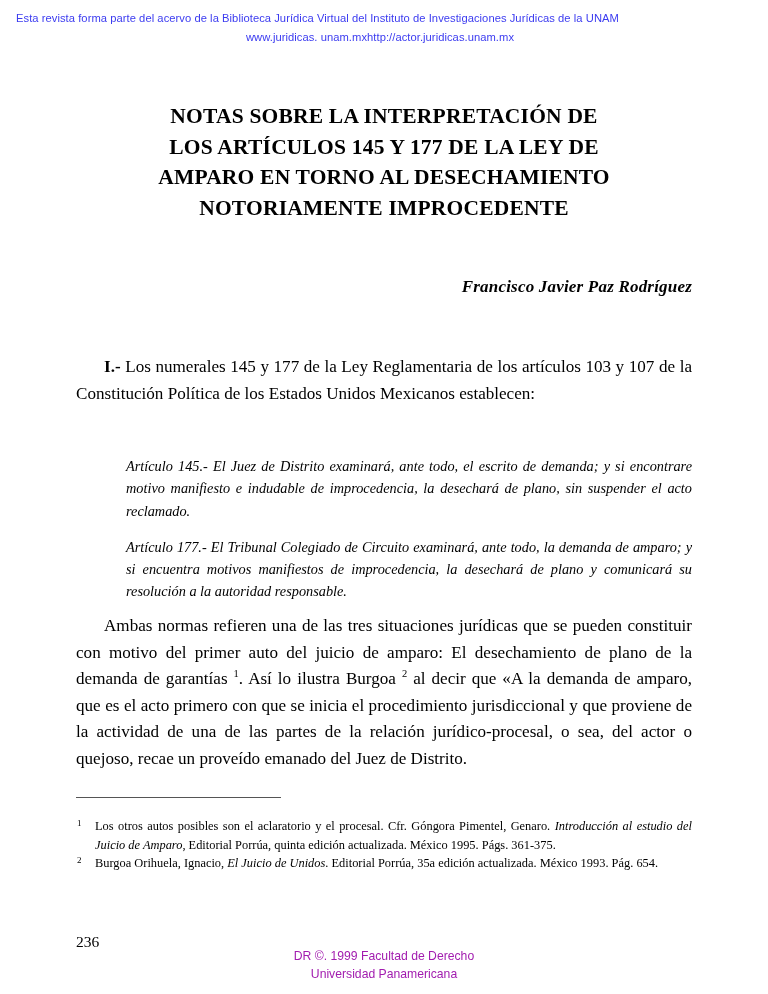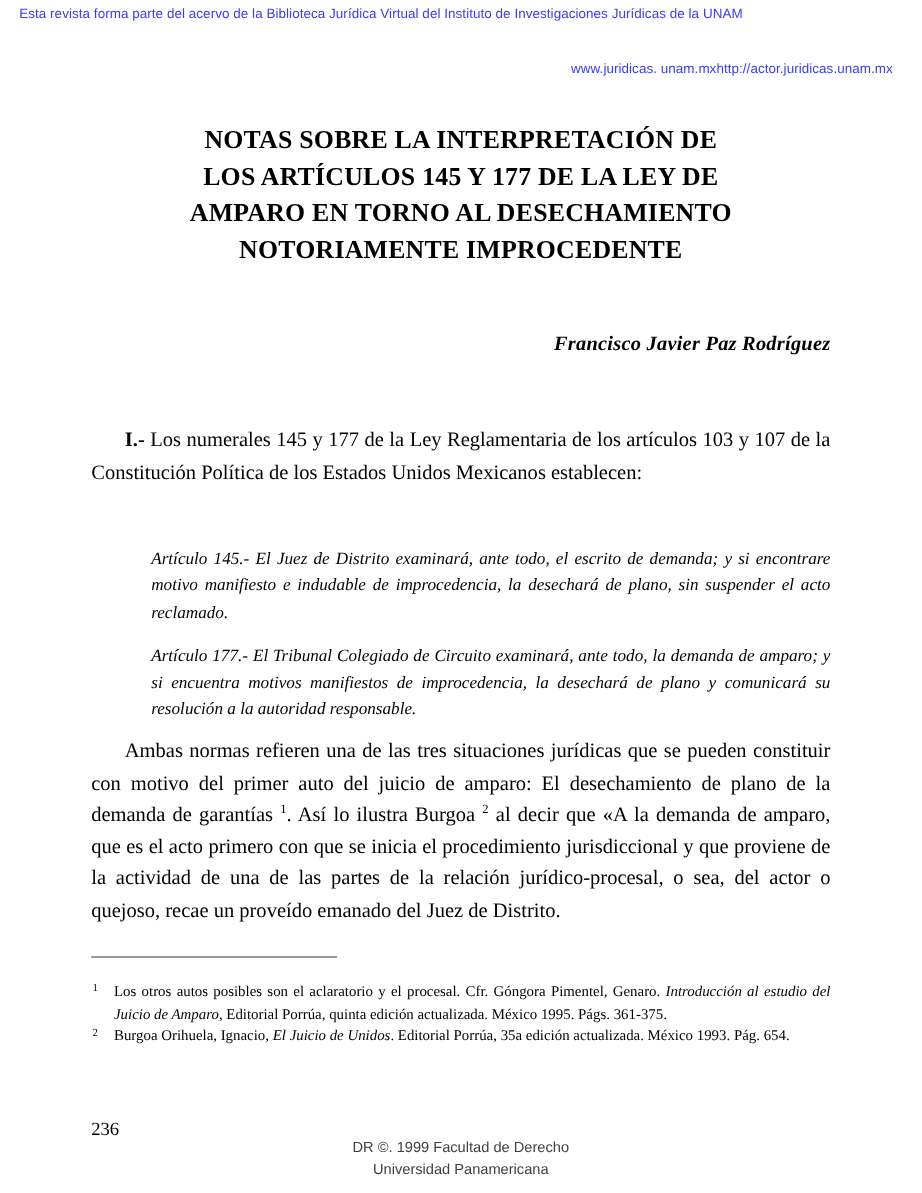--- a/index.html
+++ b/index.html
@@ -13,37 +13,36 @@
     position: relative;
     font-family: "Liberation Serif", "DejaVu Serif", serif;
     color: #000000;
     overflow: hidden;
   }
 
   
   .repo-header {
     position: absolute;
     left: 16px;
-    top: 3px;
+    top: 9px;
     width: 736px;
     font-family: "Liberation Sans", "DejaVu Sans", sans-serif;
     font-size: 11.2px;
     line-height: 19px;
     color: #3b3bf0;
     letter-spacing: 0.05px;
   }
   .repo-header .line1 {
     white-space: nowrap;
   }
   .repo-header .line2 {
     display: flex;
-    justify-content: flex-end;
+    justify-content: center;
     align-items: baseline;
     width: 100%;
-    margin-top: 27px;
   }
   .repo-header .line2 .left { white-space: nowrap; }
   .repo-header .line2 .right { white-space: nowrap; padding-right: 8px; }
 
   
   .page-column {
     position: absolute;
     left: 76px;
     top: 0;
     width: 616px;
@@ -166,21 +165,21 @@
   
   .page-footer {
     position: absolute;
     left: 0;
     top: 948px;
     width: 768px;
     text-align: center;
     font-family: "Liberation Sans", "DejaVu Sans", sans-serif;
     font-size: 12.2px;
     line-height: 17.5px;
-    color: #404040;
+    color: #a21caf;
   }
   .page-footer span { display: block; }
 </style>
 </head>
 <body>
 
 <div class="repo-header">
   <div class="line1">Esta revista forma parte del acervo de la Biblioteca Jurídica Virtual del Instituto de Investigaciones Jurídicas de la UNAM</div>
   <div class="line2">
     <span class="left">www.juridicas. unam.mx</span>

